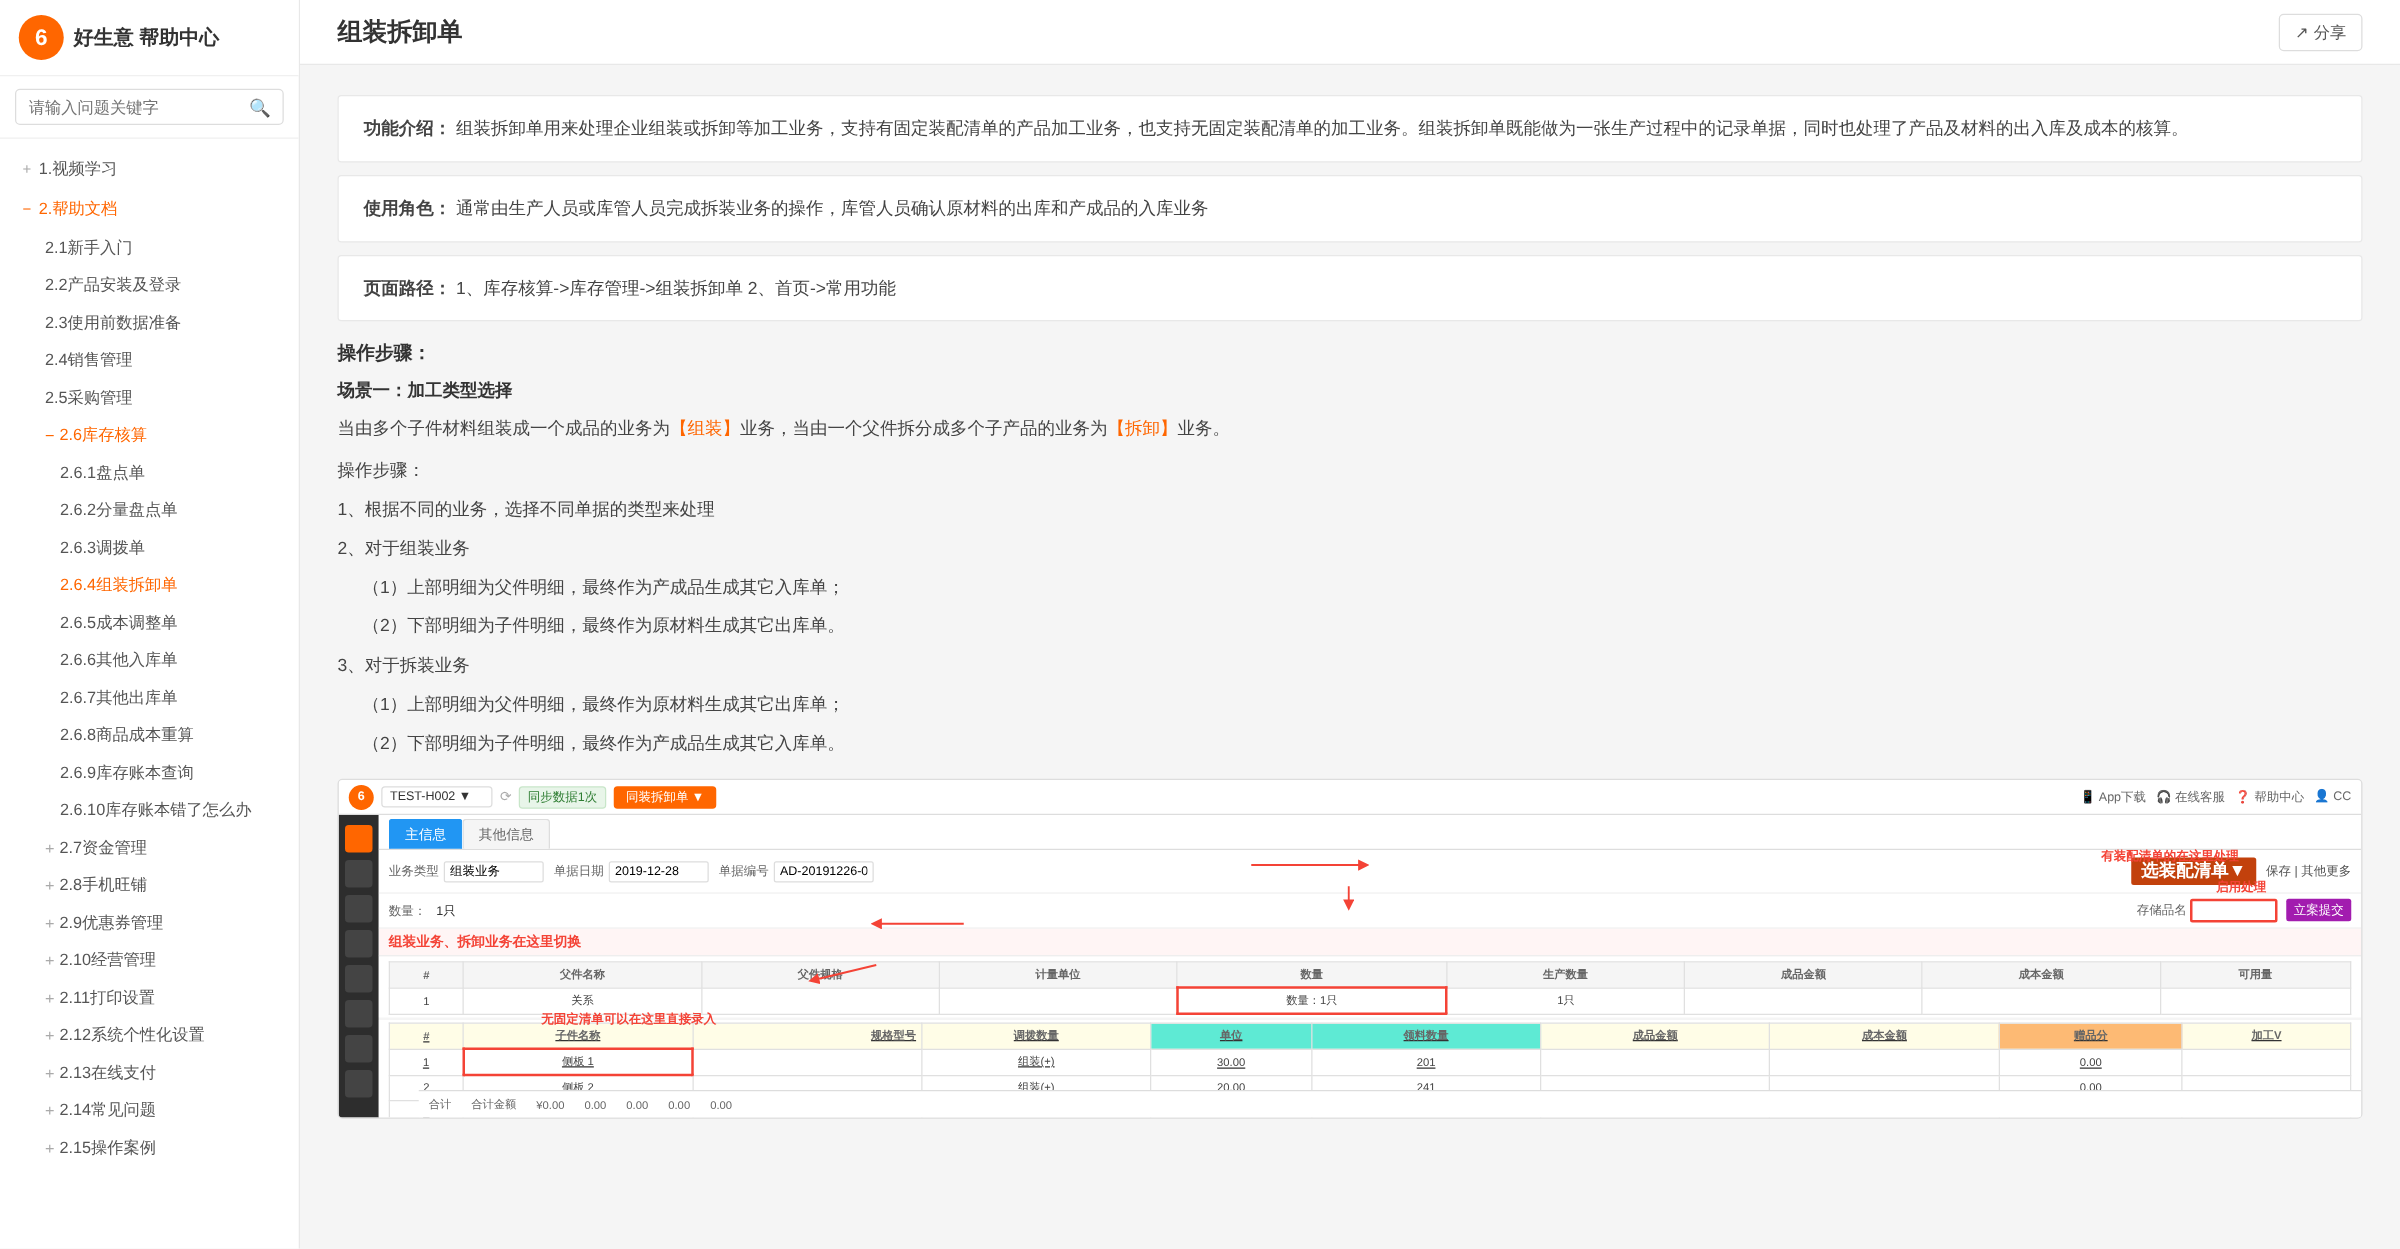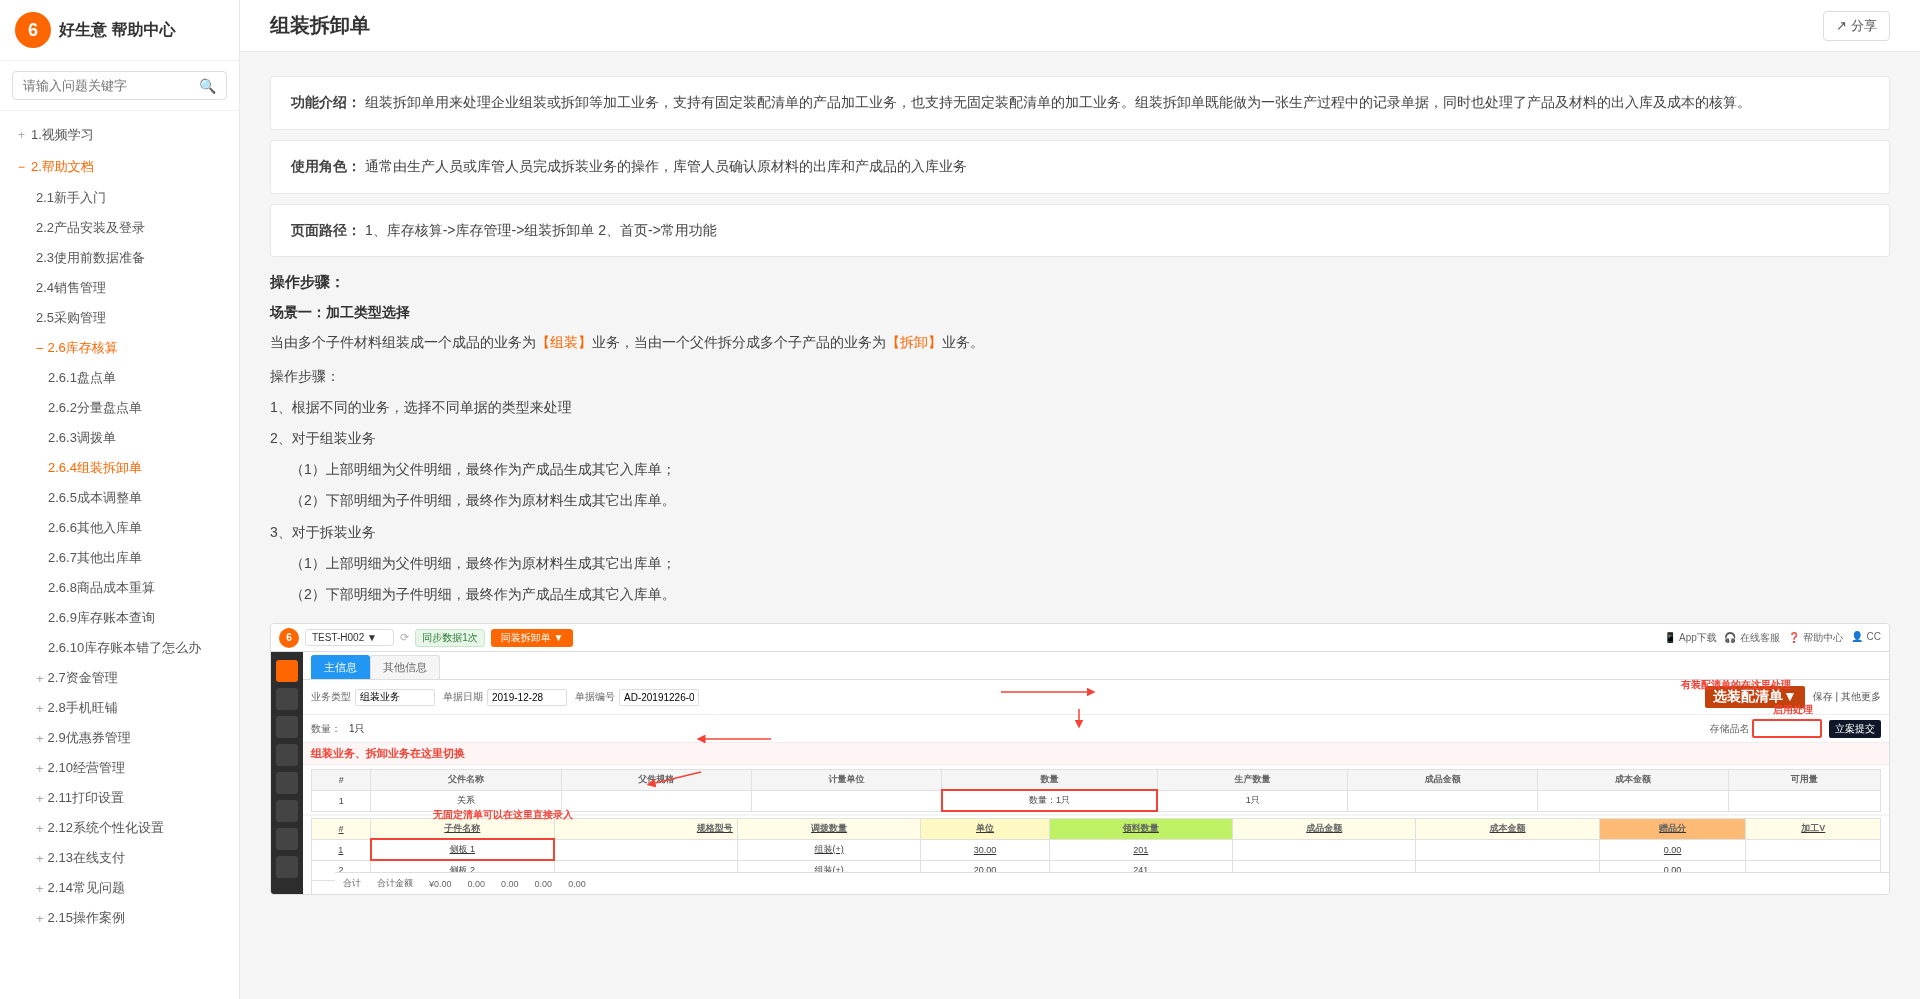--- a/index.html
+++ b/index.html
@@ -575,21 +575,21 @@
           </div>
 
           <div class="sc-type-row">
             <span style="color:#666;">数量：</span>
             <span>1只</span>
             <div style="flex:1;"></div>
             <div style="position:relative;">
               <span style="color:#f44336;font-size:10px;position:absolute;right:68px;top:-16px;white-space:nowrap;font-weight:bold;">启用处理</span>
               <span class="sc-field-label">存储品名</span>
               <input class="sc-field-input highlighted" readonly="" style="width: 70px;">
-              <button style="background:#0f172a;color:#fff;border:none;border-radius:2px;padding:2px 6px;font-size:10px;margin-left:4px;">立案提交</button>
+              <button style="background:#a21caf;color:#fff;border:none;border-radius:2px;padding:2px 6px;font-size:10px;margin-left:4px;">立案提交</button>
             </div>
           </div>
 
           <div style="padding:3px 8px;background:#fff5f5;border-bottom:1px solid #eee;display:flex;align-items:center;gap:8px;font-size:10px;position:relative;">
             <span style="color:#f44336;font-weight:bold;font-size:11px;">组装业务、拆卸业务在这里切换</span>
           </div>
 
           <div class="sc-table-area" style="padding:4px 8px 2px 8px;">
             <table class="sc-table">
               <thead>
@@ -623,22 +623,22 @@
 
           <div class="sc-table-area sc-sub-table" style="padding:2px 8px 4px 8px;position:relative;text-decoration:underline;">
             <div style="position:absolute;left:130px;top:-8px;color:#f44336;font-size:10px;font-weight:bold;white-space:nowrap;z-index:10;">无固定清单可以在这里直接录入</div>
             <table class="sc-table">
               <thead>
                 <tr style="background:#fffde7;">
                   <th style="background:#fffde7;">#</th>
                   <th style="background:#fffde7;">子件名称</th>
                   <th style="background:#fffde7;text-align:right;">规格型号</th>
                   <th style="background:#fffde7;">调拨数量</th>
-                  <th style="background:#fef9c3;margin-top:16px;">单位</th>
-                  <th style="background:#bef264;">领料数量</th>
+                  <th style="background:#5eead4;margin-top:16px;">单位</th>
+                  <th style="background:#5eead4;">领料数量</th>
                   <th style="background:#fffde7;">成品金额</th>
                   <th style="background:#fffde7;">成本金额</th>
                   <th style="background:#fdba74;">赠品分</th>
                   <th style="background:#fffde7;">加工V</th>
                 </tr>
               </thead>
               <tbody>
                 <tr>
                   <td>1</td>
                   <td style="border:2px solid #f44336;">侧板 1</td>

